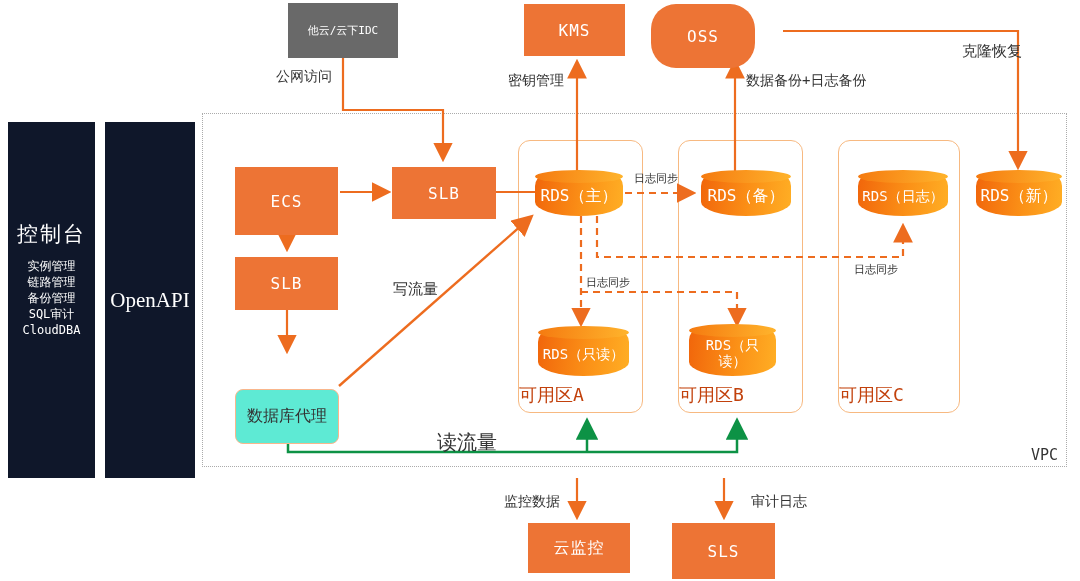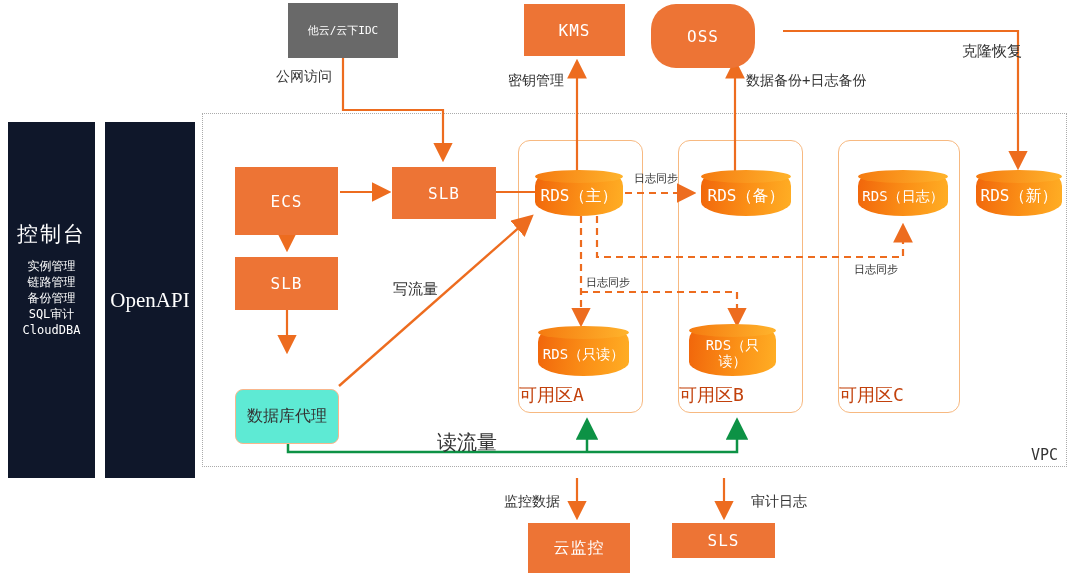--- a/index.html
+++ b/index.html
@@ -162,21 +162,21 @@
     <span>RDS（新）</span>
   </div>
   <div class="cyl node small" style="left:538px; top:332px; width:91px; height:44px;">
     <span>RDS（只读）</span>
   </div>
   <div class="cyl node small" style="left:689px; top:330px; width:87px; height:46px;">
     <span style="white-space:normal; width:70px;">RDS（只读）</span>
   </div>
 
   <div class="obox node" style="left:528px; top:523px; width:102px; height:50px;">云监控</div>
-  <div class="obox node" style="left:672px; top:523px; width:103px; height:35px;">SLS</div>
+  <div class="obox node" style="left:672px; top:523px; width:103px; height:56px;">SLS</div>
 
   <div class="elabel lbl" style="left:276px; top:68px;">公网访问</div>
   <div class="elabel lbl" style="left:508px; top:72px;">密钥管理</div>
   <div class="elabel lbl" style="left:746px; top:72px;">数据备份+日志备份</div>
   <div class="elabel lbl" style="left:962px; top:42px; font-size:15px;">克隆恢复</div>
   <div class="elabel lbl" style="left:393px; top:280px; font-size:15px;">写流量</div>
   <div class="elabel lbl" style="left:437px; top:429px; font-size:20px;">读流量</div>
   <div class="elabel sm lbl" style="left:634px; top:171px;">日志同步</div>
   <div class="elabel sm lbl" style="left:586px; top:275px;">日志同步</div>
   <div class="elabel sm lbl" style="left:854px; top:262px;">日志同步</div>

